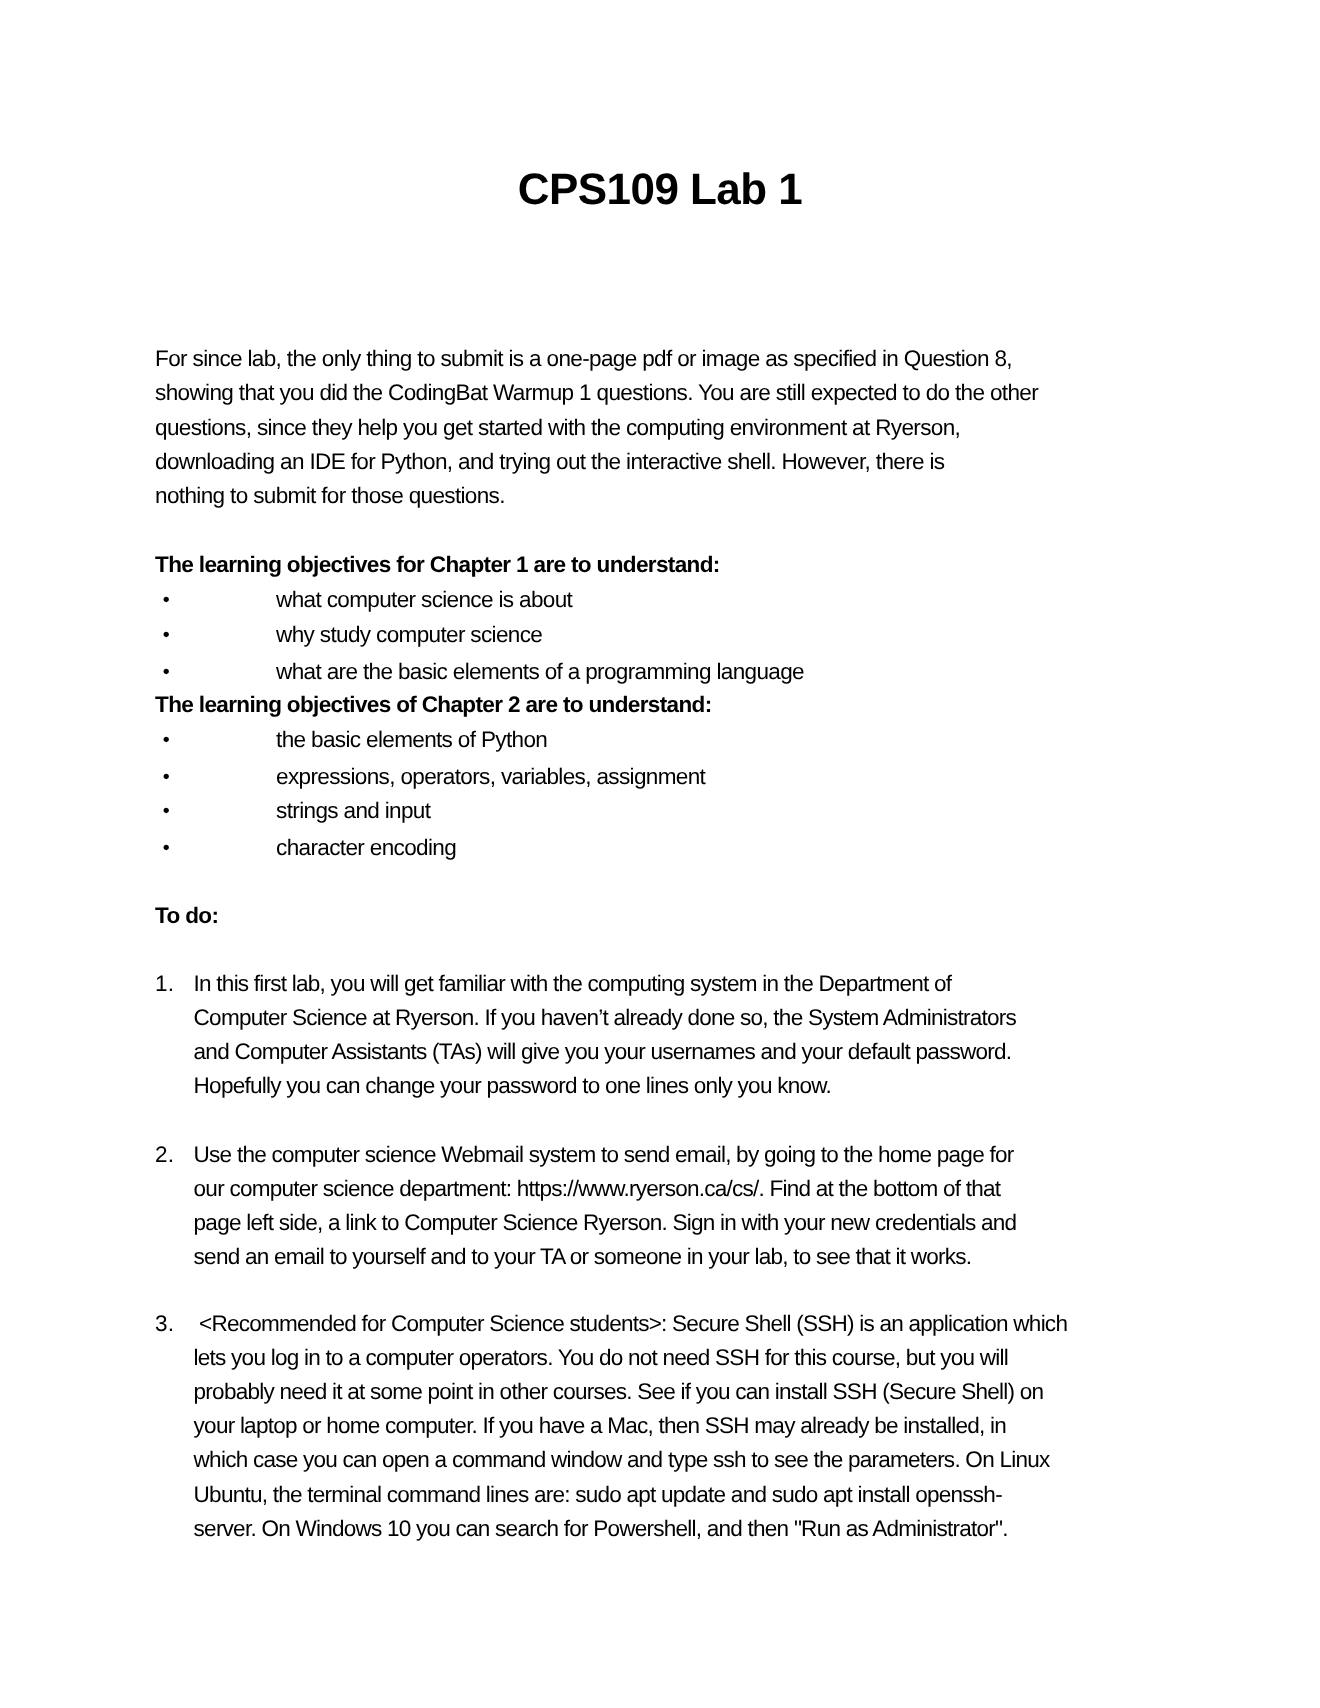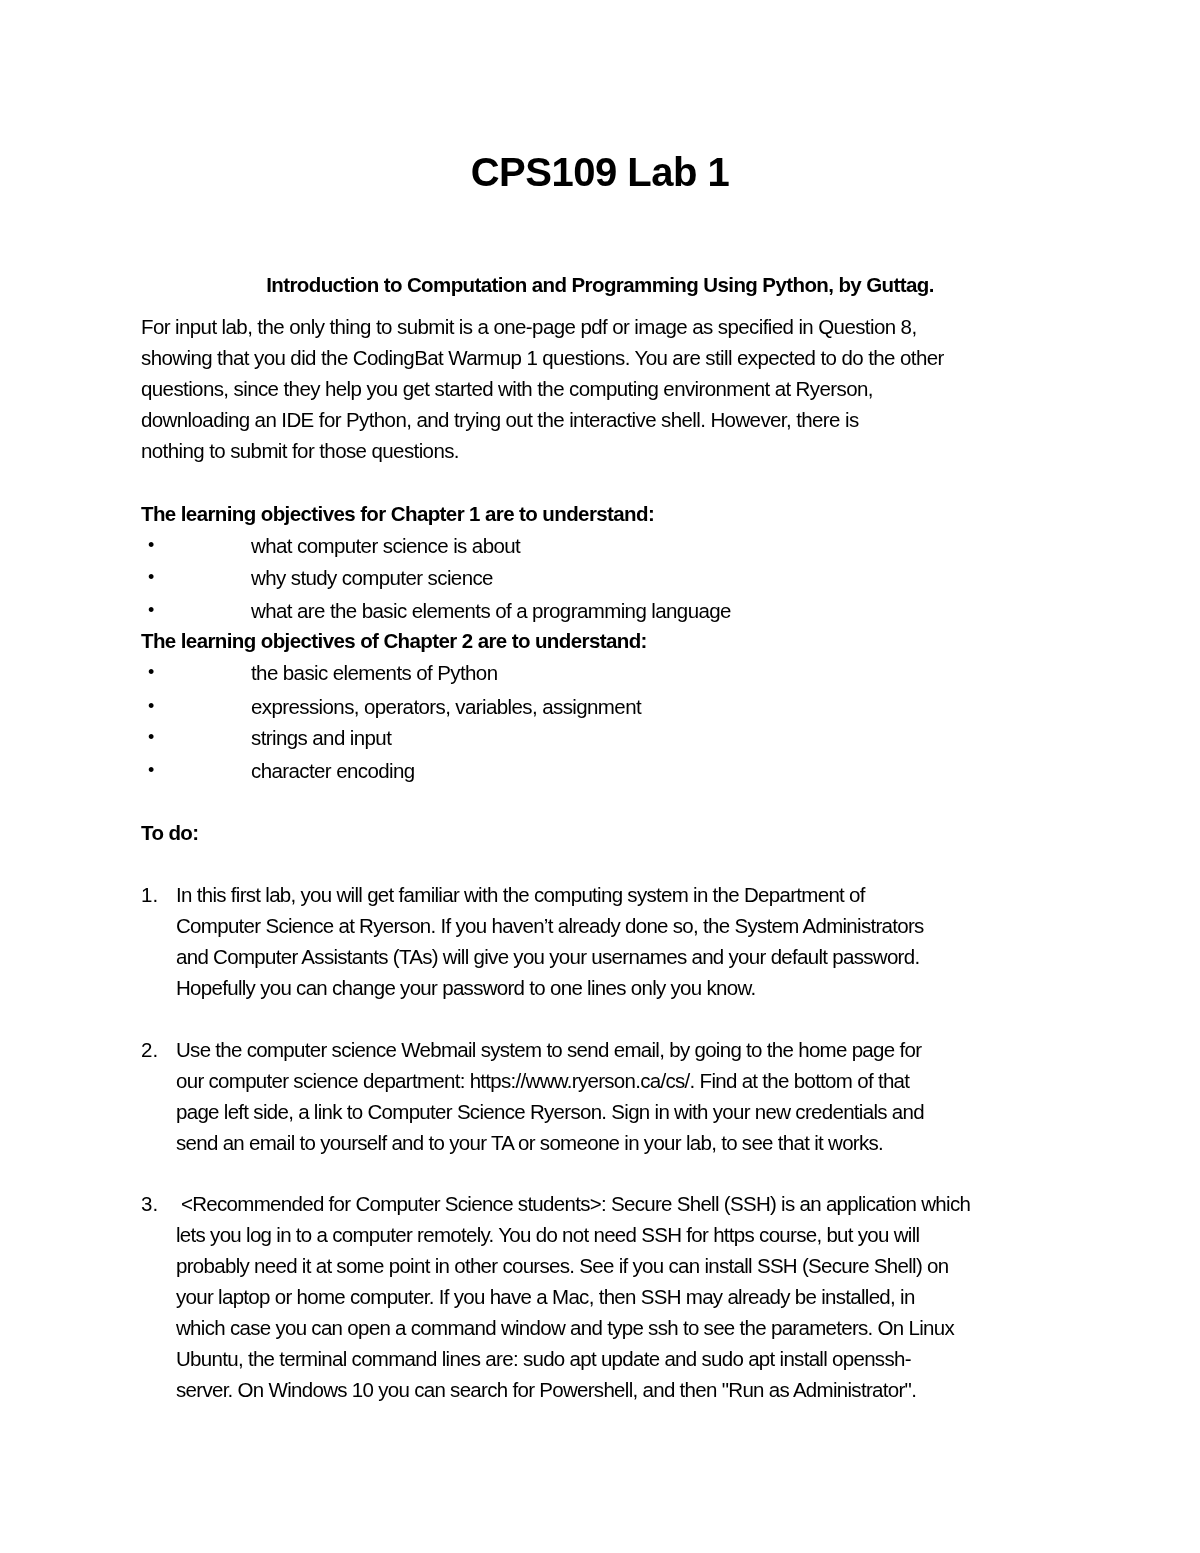--- a/index.html
+++ b/index.html
@@ -15,24 +15,23 @@
   .bl { position:absolute; left:211px; font-size:20.5px; line-height:31px; white-space:nowrap; letter-spacing:-0.6px;margin-left:40px; }
   .num { position:absolute; left:141px; font-size:20.5px; line-height:31px; }
   .ni { position:absolute; left:176px; font-size:20.5px; line-height:31px; white-space:nowrap; letter-spacing:-0.7px; }
 </style>
 </head>
 <body>
 
 <div class="page">
   <div class="title">CPS109 Lab 1</div>
 
-  <div class="line bold center" style="top:269px">Introduction to Computation and Programming Using Python, by Guttag.</div>
 
   <div>
-    <div class="line" style="top:311px">For input lab, the only thing to submit is a one-page pdf or image as specified in Question 8,</div>
+    <div class="line" style="top:311px">For since lab, the only thing to submit is a one-page pdf or image as specified in Question 8,</div>
     <div class="line" style="top:342px">showing that you did the CodingBat Warmup 1 questions. You are still expected to do the other</div>
     <div class="line" style="top:373px">questions, since they help you get started with the computing environment at Ryerson,</div>
     <div class="line" style="top:404px">downloading an IDE for Python, and trying out the interactive shell. However, there is</div>
     <div class="line" style="top:435px">nothing to submit for those questions.</div>
   </div>
 
   <div>
     <div class="line bold" style="top:498px">The learning objectives for Chapter 1 are to understand:</div>
     <div class="bullet" style="top:530px">•</div>
     <div class="bl" style="top:530px">what computer science is about</div>
@@ -68,20 +67,20 @@
     <div class="num" style="top:1034px">2.</div>
     <div class="ni" style="top:1034px">Use the computer science Webmail system to send email, by going to the home page for</div>
     <div class="ni" style="top:1065px">our computer science department: https://www.ryerson.ca/cs/. Find at the bottom of that</div>
     <div class="ni" style="top:1096px">page left side, a link to Computer Science Ryerson. Sign in with your new credentials and</div>
     <div class="ni" style="top:1127px">send an email to yourself and to your TA or someone in your lab, to see that it works.</div>
   </div>
 
   <div>
     <div class="num" style="top:1188px">3.</div>
     <div class="ni" style="top:1188px; white-space:pre"> &lt;Recommended for Computer Science students&gt;: Secure Shell (SSH) is an application which</div>
-    <div class="ni" style="top:1219px">lets you log in to a computer remotely. You do not need SSH for https course, but you will</div>
+    <div class="ni" style="top:1219px">lets you log in to a computer operators. You do not need SSH for this course, but you will</div>
     <div class="ni" style="top:1250px">probably need it at some point in other courses. See if you can install SSH (Secure Shell) on</div>
     <div class="ni" style="top:1281px">your laptop or home computer. If you have a Mac, then SSH may already be installed, in</div>
     <div class="ni" style="top:1312px">which case you can open a command window and type ssh to see the parameters. On Linux</div>
     <div class="ni" style="top:1343px">Ubuntu, the terminal command lines are: sudo apt update and sudo apt install openssh-</div>
     <div class="ni" style="top:1374px">server. On Windows 10 you can search for Powershell, and then "Run as Administrator".</div>
   </div>
 </div>
 
 </body></html>

